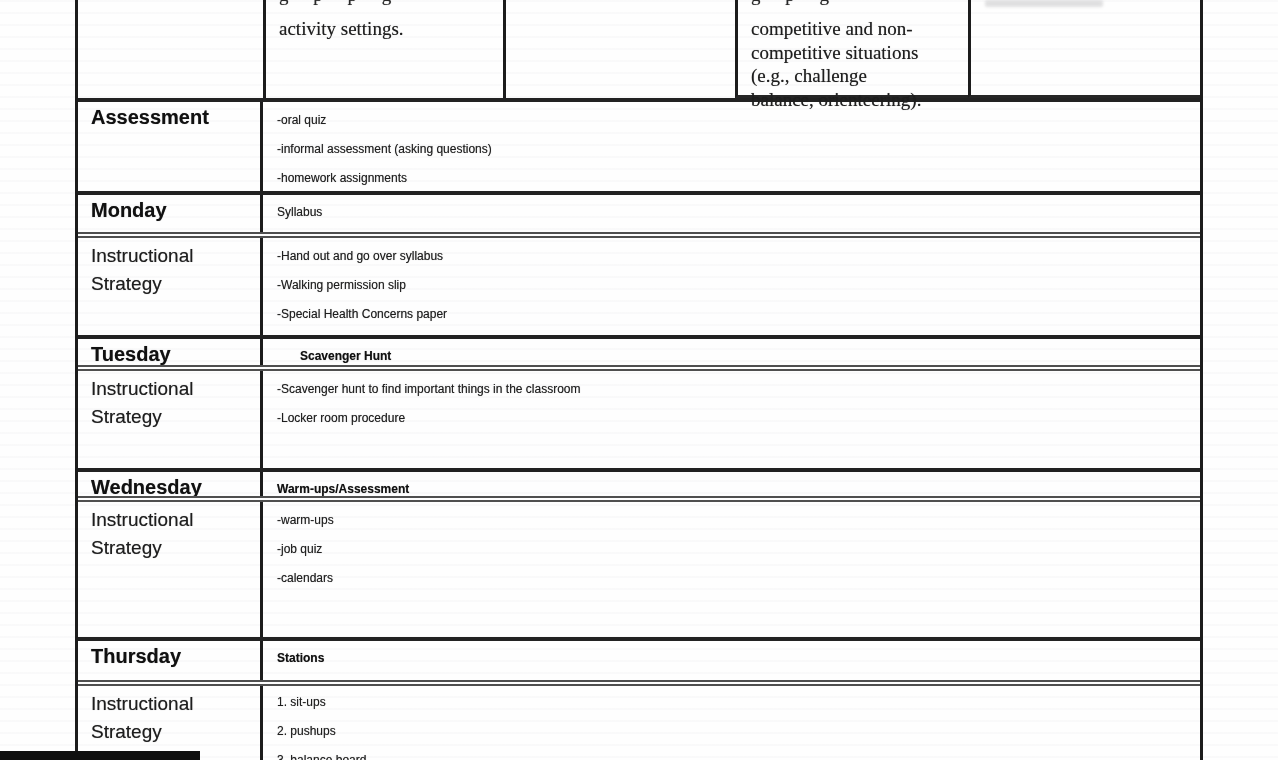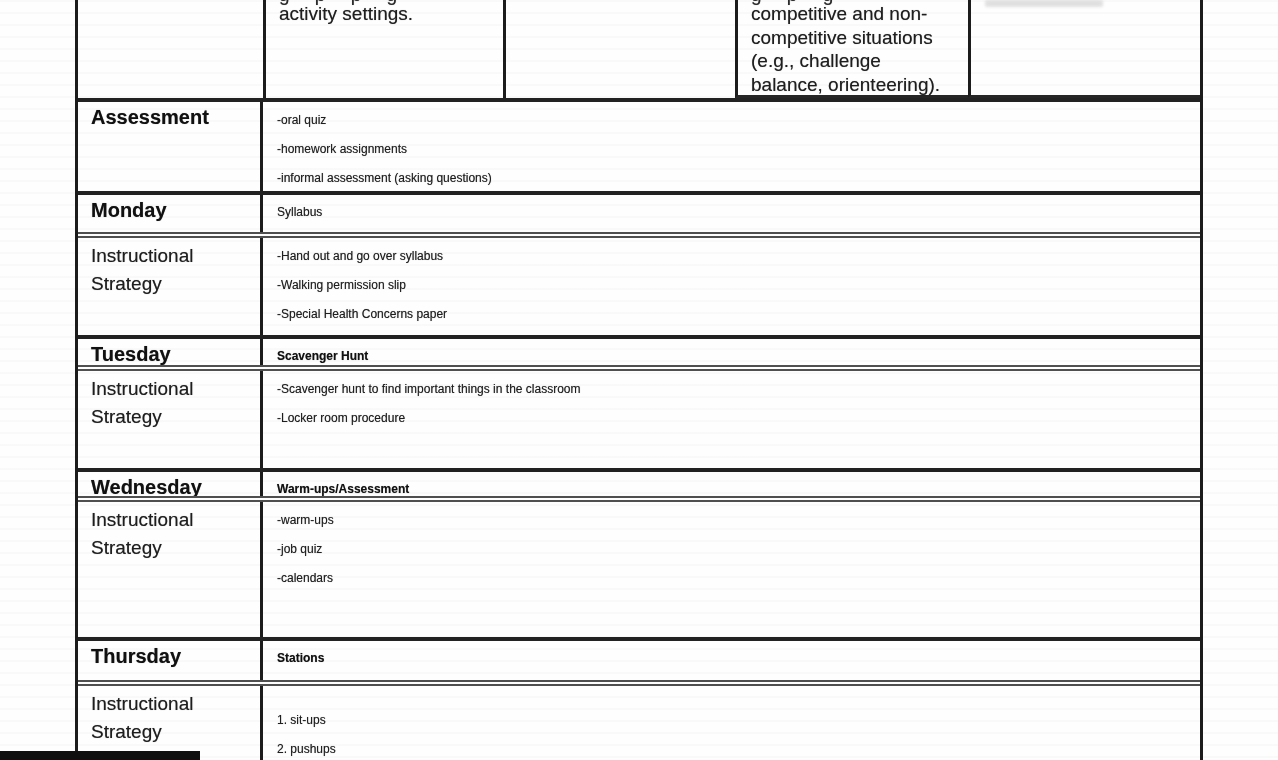--- a/index.html
+++ b/index.html
@@ -27,21 +27,22 @@
   
   .sec-top{
     box-sizing:border-box;height:102px;
     border-bottom:4px solid #222;
     display:flex;
   }
   .top-cell{
     box-sizing:border-box;position:relative;height:100%;
     border-left:3px solid #1c1c1c;
     font-size:19px;line-height:23.5px;
-    padding:2px 10px 0 13px;
+    padding:17px 10px 0 13px;
+    font-family:Liberation Serif, serif;
   }
   .top-cell.first{border-left:none;padding-left:0;}
   .c1{width:185px;}
   .c2{width:240px;}
   .c3{width:232px;}
   .c4{width:233px;}
   .c5{width:232px;}
   .c4,.c5{height:98px;border-bottom:3px solid #262626;}
   .cut-frag{
     position:absolute;top:-17px;left:13px;
@@ -68,28 +69,28 @@
     font-size:12px;line-height:29px;
   }
   .row.sep-heavy{border-bottom:4px solid #222;}
   .row.sep-double{border-bottom:6px double #4f4f4f;}
   .label-bold{font-weight:bold;font-size:20px;color:#111;padding-top:5px;}
   .label-reg{font-size:19px;line-height:28px;padding-top:9px;}
   .content-bold{font-weight:bold;color:#111;}
   .r-assessment{height:95px;}
   .r-day-mon{height:44px;}
   .r-is-1{height:103px;}
-  .r-day-tue{height:32px;}
+  .r-day-tue{height:32px;gap:23px;}
   .r-is-2{height:103px;}
   .r-day-wed{height:31px;}
   .r-is-3{height:142px;}
   .r-day-thu{height:45px;}
   .r-is-4{height:76px;}
   .r-day-mon .content, .r-day-tue .content, .r-day-wed .content, .r-day-thu .content{padding-top:3px;}
-  .r-is-4 .content{padding-top:20px;}
+  .r-is-4 .content{padding-top:2px;}
   
   #bottom-artifact{
     position:absolute;left:0;top:751px;width:200px;height:9px;
     background:#0f0f0f;z-index:6;
   }
 </style>
 </head>
 <body>
 
 <div id="canvas">
@@ -112,22 +113,22 @@
       </div>
       <div class="top-cell c5">
         <div class="remnant"></div>
       </div>
     </div>
 
     <div class="row r-assessment sep-heavy">
       <div class="label label-bold scan-text">Assessment</div>
       <div class="content scan-text">
         <div>-oral quiz</div>
+        <div>-informal assessment (asking questions)</div>
         <div>-homework assignments</div>
-        <div>-informal assessment (asking questions)</div>
       </div>
     </div>
 
     <div class="row r-day-mon sep-double">
       <div class="label label-bold scan-text">Monday</div>
       <div class="content scan-text">
         <div>Syllabus</div>
       </div>
     </div>
 

